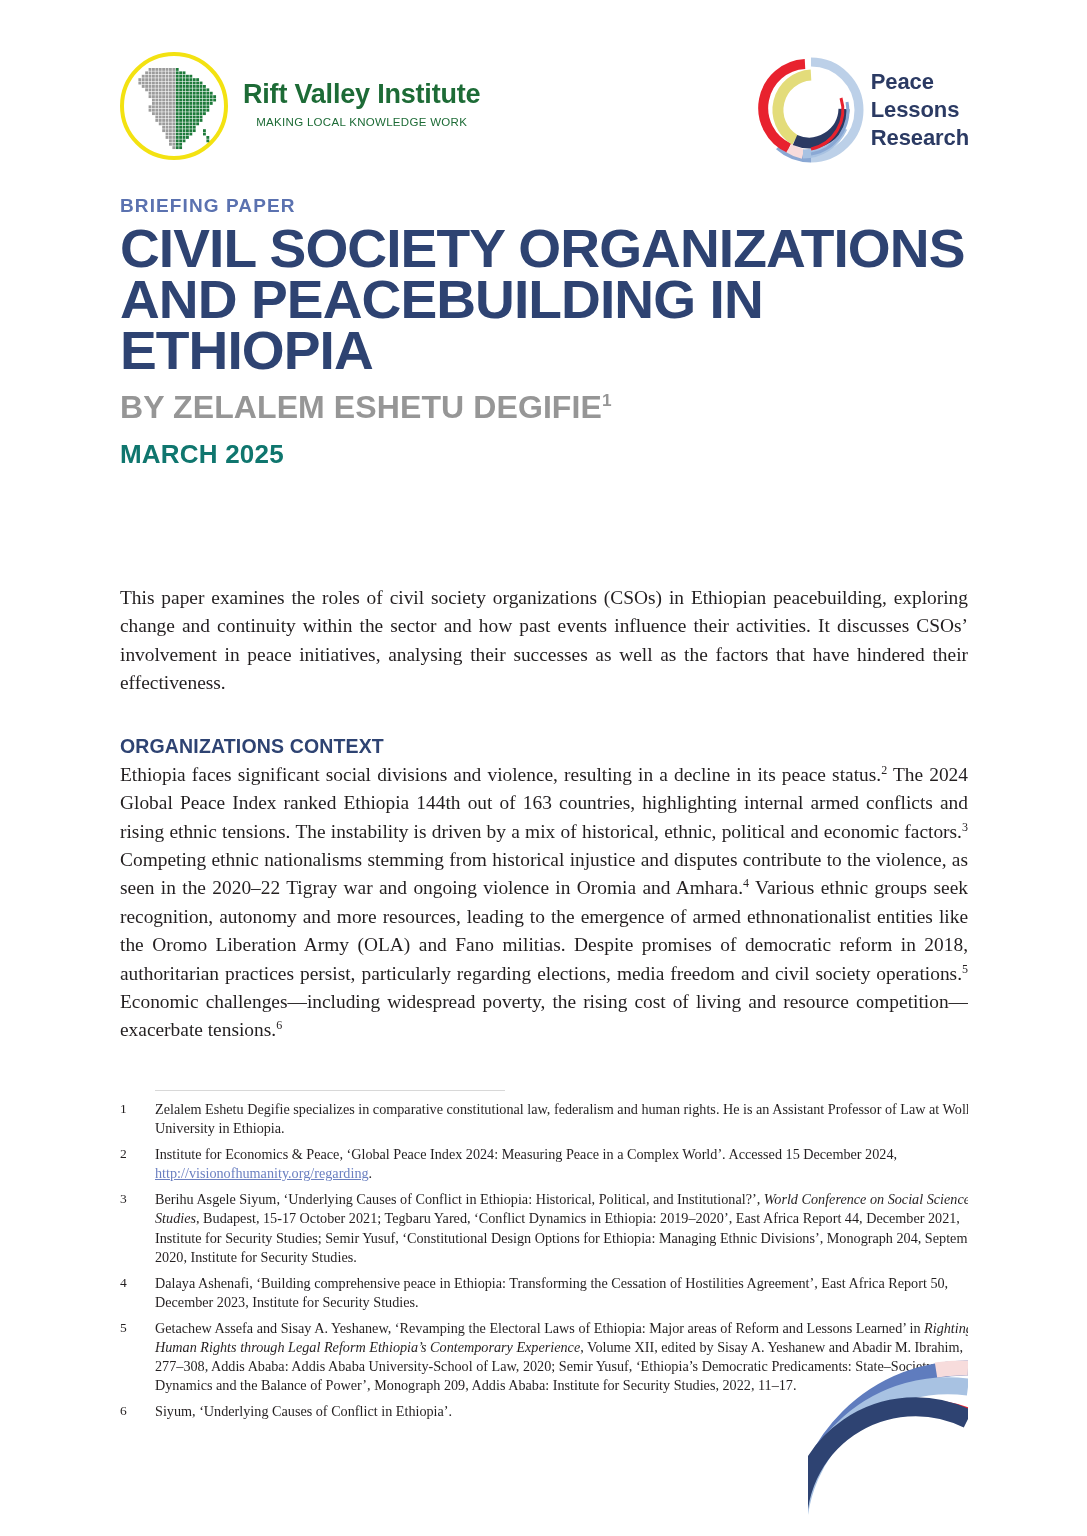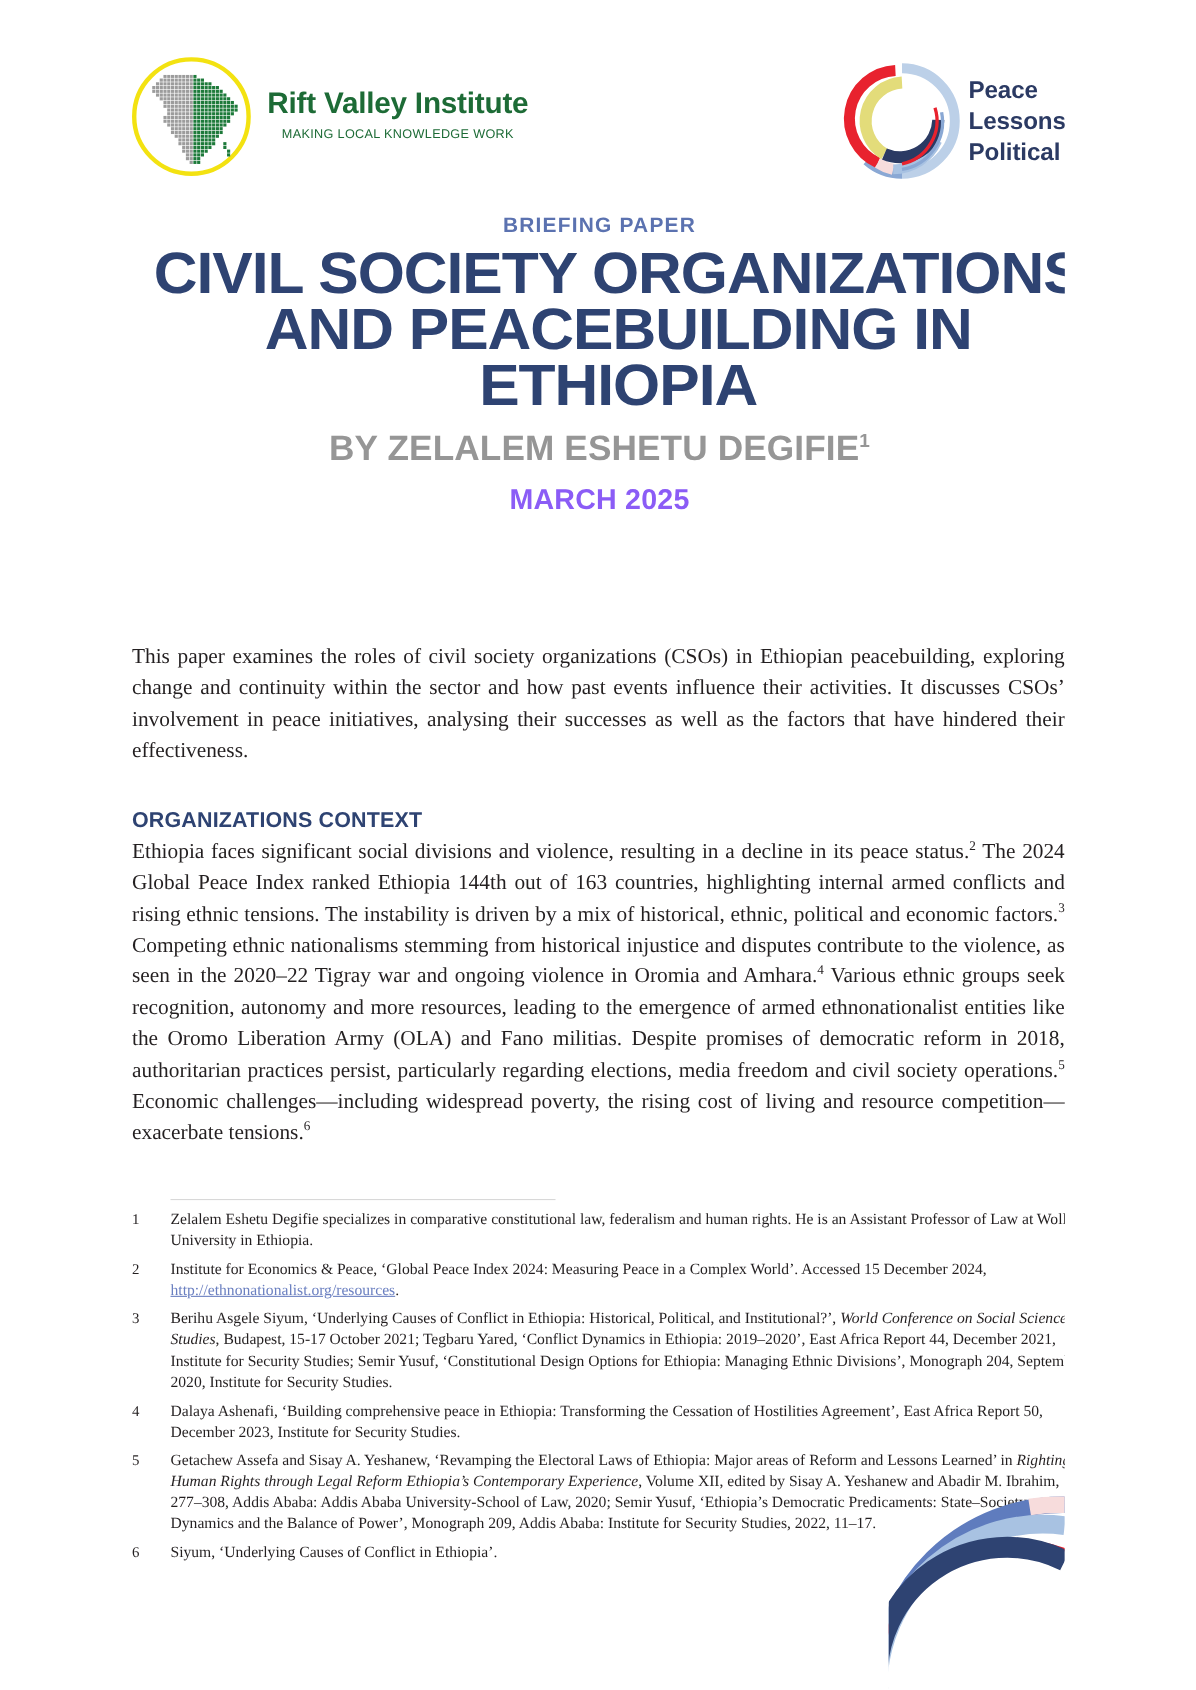--- a/index.html
+++ b/index.html
@@ -82,21 +82,20 @@
     color: #2b3a63;
     letter-spacing: -0.1px;
   }
 
   
   .titleblock {
     position: absolute;
     left: 120px;
     top: 196px;
     width: 850px;
-    text-align: center;
   }
   .kicker {
     font-family: "Liberation Sans", sans-serif;
     font-weight: bold;
     font-size: 19px;
     letter-spacing: 1.1px;
     color: #5b72b0;
     line-height: 1;
     margin-bottom: 9px;
   }
@@ -118,21 +117,21 @@
     color: #969696;
     margin-top: 14px;
     line-height: 1;
   }
   .byline sup { font-size: 0.54em; vertical-align: super; }
   .pubdate {
     font-family: "Liberation Sans", sans-serif;
     font-weight: bold;
     font-size: 26px;
     letter-spacing: 0.2px;
-    color: #8b5cf6;
+    color: #0f766e;
     margin-top: 18px;
     line-height: 1;
   }
 
   
   .body {
     position: absolute;
     left: 120px;
     top: 558px;
     width: 848px;
@@ -562,21 +561,21 @@
 
         <path d="M40 86 A35 35 0 0 0 89 55" fill="none" stroke="#2b3a63" stroke-width="11"></path>
 
         <path d="M86 44 A40 40 0 0 1 56 95" fill="none" stroke="#e8222e" stroke-width="3"></path>
 
         <path d="M92 48 A44 44 0 0 1 56 100" fill="none" stroke="#8aa8d4" stroke-width="3"></path>
       </svg>
       <div class="prf-words">
         <div>Peace</div>
         <div>Lessons</div>
-        <div>Political</div>
+        <div>Research</div>
       </div>
     </div>
   </div>
 
   <div class="titleblock">
     <div class="kicker">BRIEFING PAPER</div>
     <div class="maintitle">
       <div>CIVIL SOCIETY ORGANIZATIONS</div>
       <div>AND PEACEBUILDING IN ETHIOPIA</div>
     </div>
@@ -596,21 +595,21 @@
 
   <div class="footnotes">
     <hr class="fn-rule">
     <div id="footnote-list">
         <div class="fn">
           <div class="fn-num">1</div>
           <div class="fn-text"><span>Zelalem Eshetu Degifie specializes in comparative constitutional law, federalism and human rights. He is an Assistant Professor of Law at Wollo University in Ethiopia.</span></div>
         </div>
         <div class="fn">
           <div class="fn-num">2</div>
-          <div class="fn-text"><span>Institute for Economics &amp; Peace, ‘Global Peace Index 2024: Measuring Peace in a Complex World’. Accessed 15 December 2024, </span><a class="fn-link" href="#">http://ethnonationalist.org/resources</a><span>.</span></div>
+          <div class="fn-text"><span>Institute for Economics &amp; Peace, ‘Global Peace Index 2024: Measuring Peace in a Complex World’. Accessed 15 December 2024, </span><a class="fn-link" href="#">http://visionofhumanity.org/regarding</a><span>.</span></div>
         </div>
         <div class="fn">
           <div class="fn-num">3</div>
           <div class="fn-text"><span>Berihu Asgele Siyum, ‘Underlying Causes of Conflict in Ethiopia: Historical, Political, and Institutional?’, </span><i>World Conference on Social Science Studies</i><span>, Budapest, 15-17 October 2021; Tegbaru Yared, ‘Conflict Dynamics in Ethiopia: 2019–2020’, East Africa Report 44, December 2021, Institute for Security Studies; Semir Yusuf, ‘Constitutional Design Options for Ethiopia: Managing Ethnic Divisions’, Monograph 204, September 2020, Institute for Security Studies.</span></div>
         </div>
         <div class="fn">
           <div class="fn-num">4</div>
           <div class="fn-text"><span>Dalaya Ashenafi, ‘Building comprehensive peace in Ethiopia: Transforming the Cessation of Hostilities Agreement’, East Africa Report 50, December 2023, Institute for Security Studies.</span></div>
         </div>
         <div class="fn">

